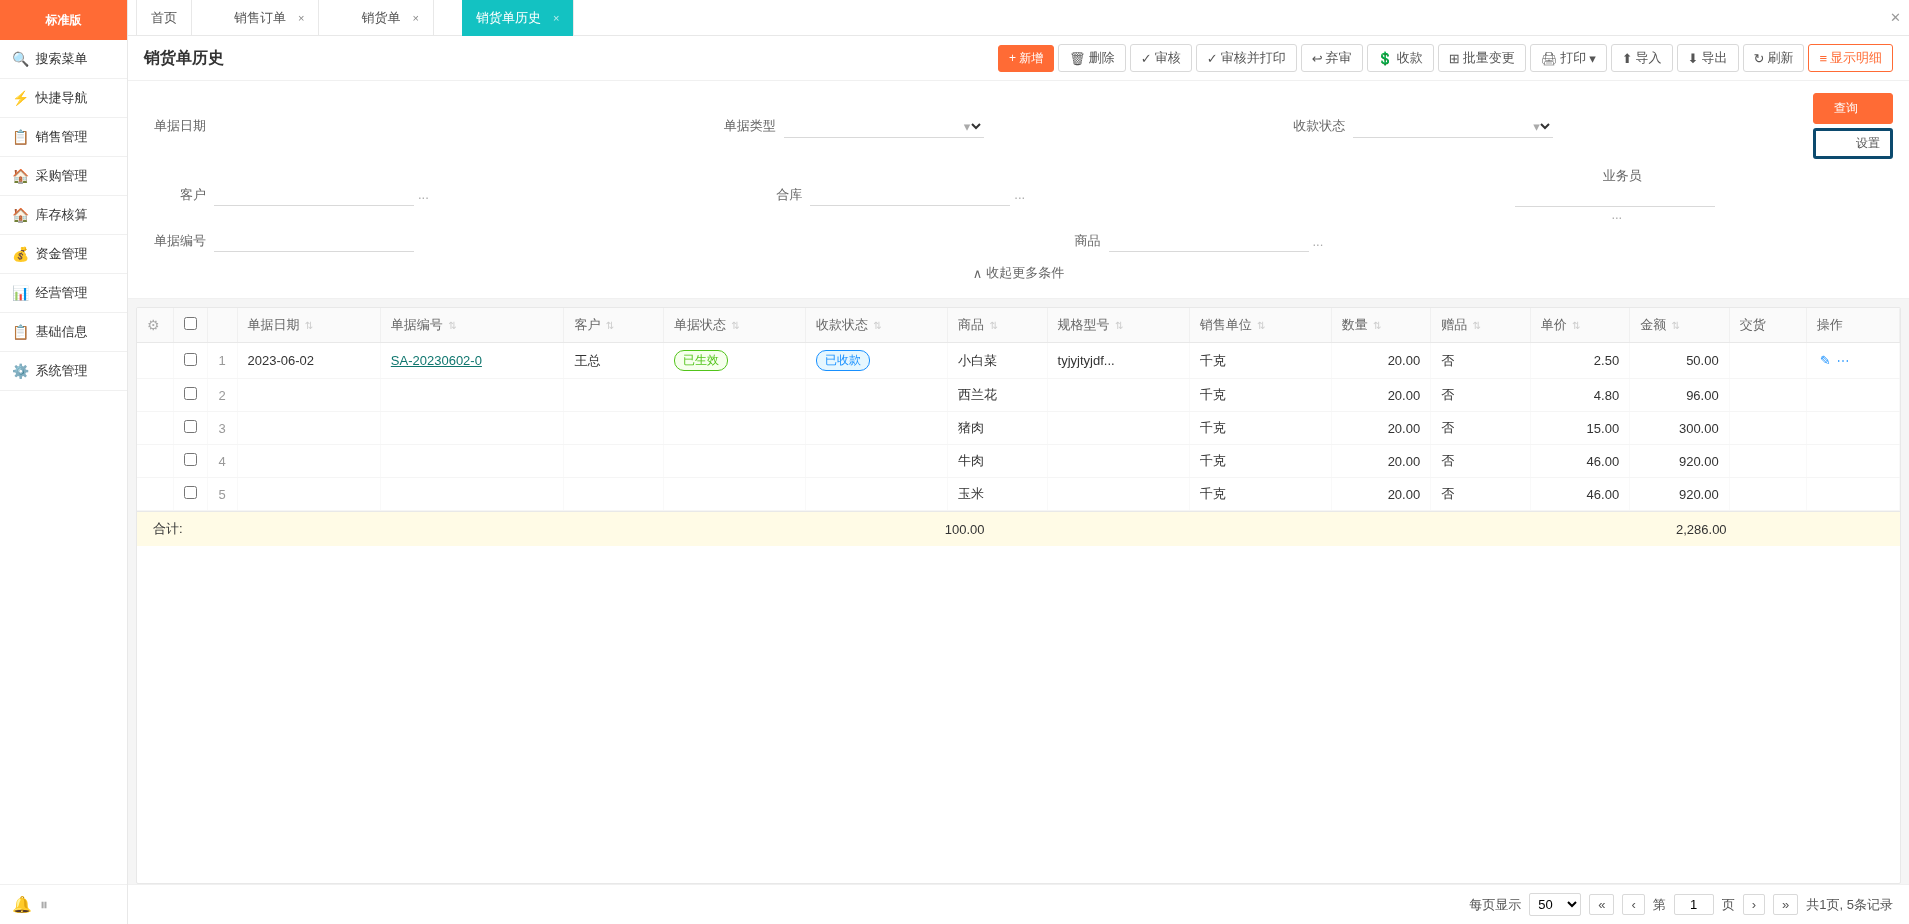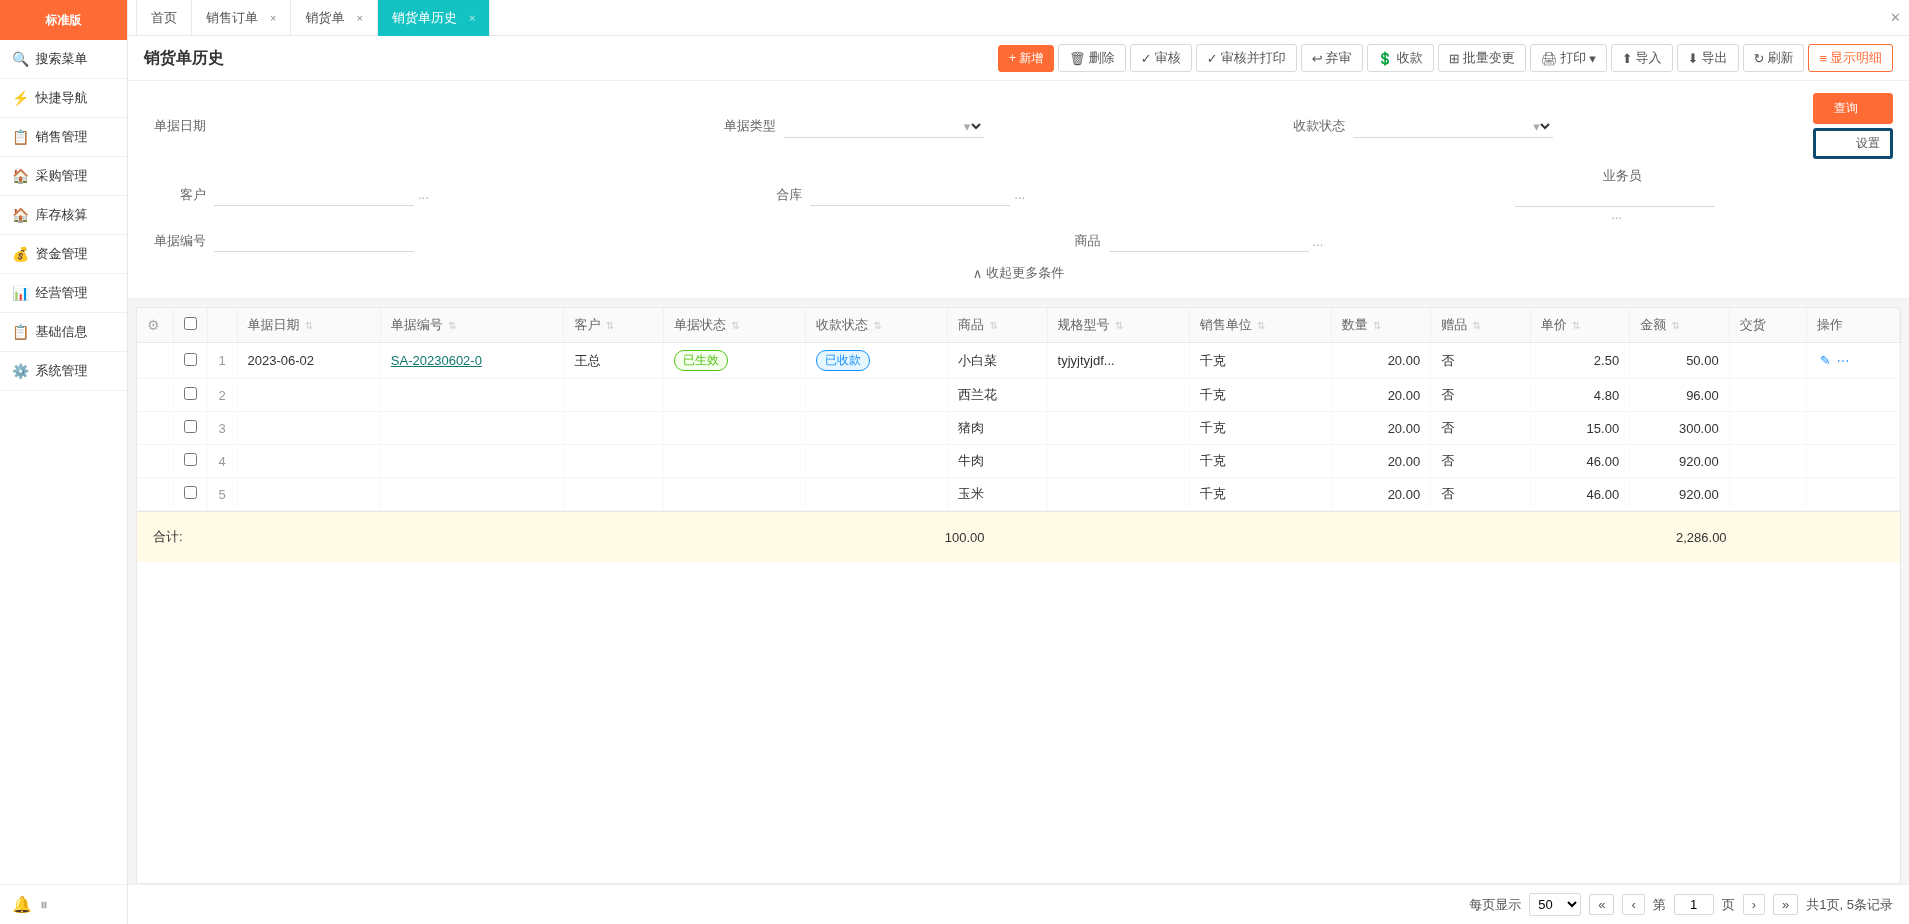--- a/index.html
+++ b/index.html
@@ -45,20 +45,21 @@
     .main { flex: 1; display: flex; flex-direction: column; overflow: hidden; }
 
     
     .tabs-bar {
       display: flex;
       align-items: center;
       background: #fff;
       border-bottom: 1px solid #e8e8e8;
       height: 36px;
       padding: 0 8px;
+      gap: 28px;
     }
     .tab {
       padding: 0 14px;
       height: 36px;
       line-height: 36px;
       cursor: pointer;
       color: #555;
       border-right: 1px solid #e8e8e8;
       white-space: nowrap;
       font-size: 13px;
@@ -139,21 +140,21 @@
       font-size: 12px; border: 1px solid;
     }
     .badge-green { color: #52c41a; border-color: #52c41a; background: #f6ffed; }
     .badge-blue { color: #1890ff; border-color: #1890ff; background: #e6f7ff; }
     .action-btn { cursor: pointer; color: #1890ff; font-size: 13px; margin: 0 3px; }
     .sort-icon { font-size: 10px; color: #ccc; margin-left: 2px; cursor: pointer; }
 
     
     .table-footer {
       background: #fffbe6; border-top: 1px solid #e8e8e8;
-      padding: 16px 16px; display: flex; align-items: center;
+      padding: 8px 16px; display: flex; align-items: center;
       font-size: 13px; color: #333;
     }
 
     
     .pagination {
       display: flex; align-items: center; justify-content: flex-end;
       padding: 8px 16px; background: #fff; border-top: 1px solid #f0f0f0;
       gap: 8px; font-size: 13px; color: #555;
     }
     .page-btn {

